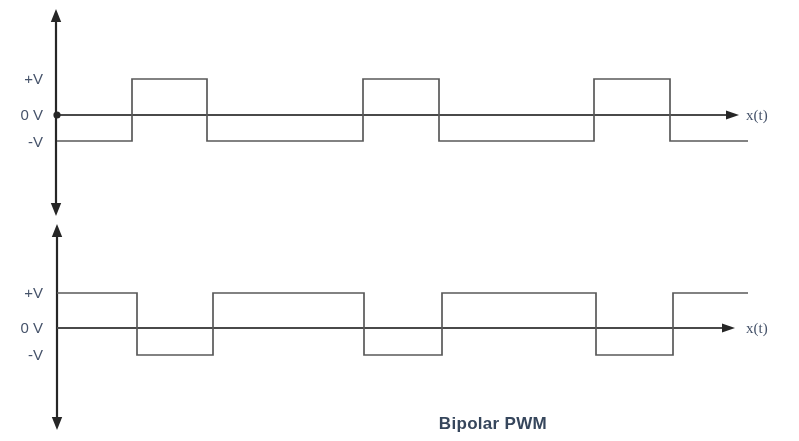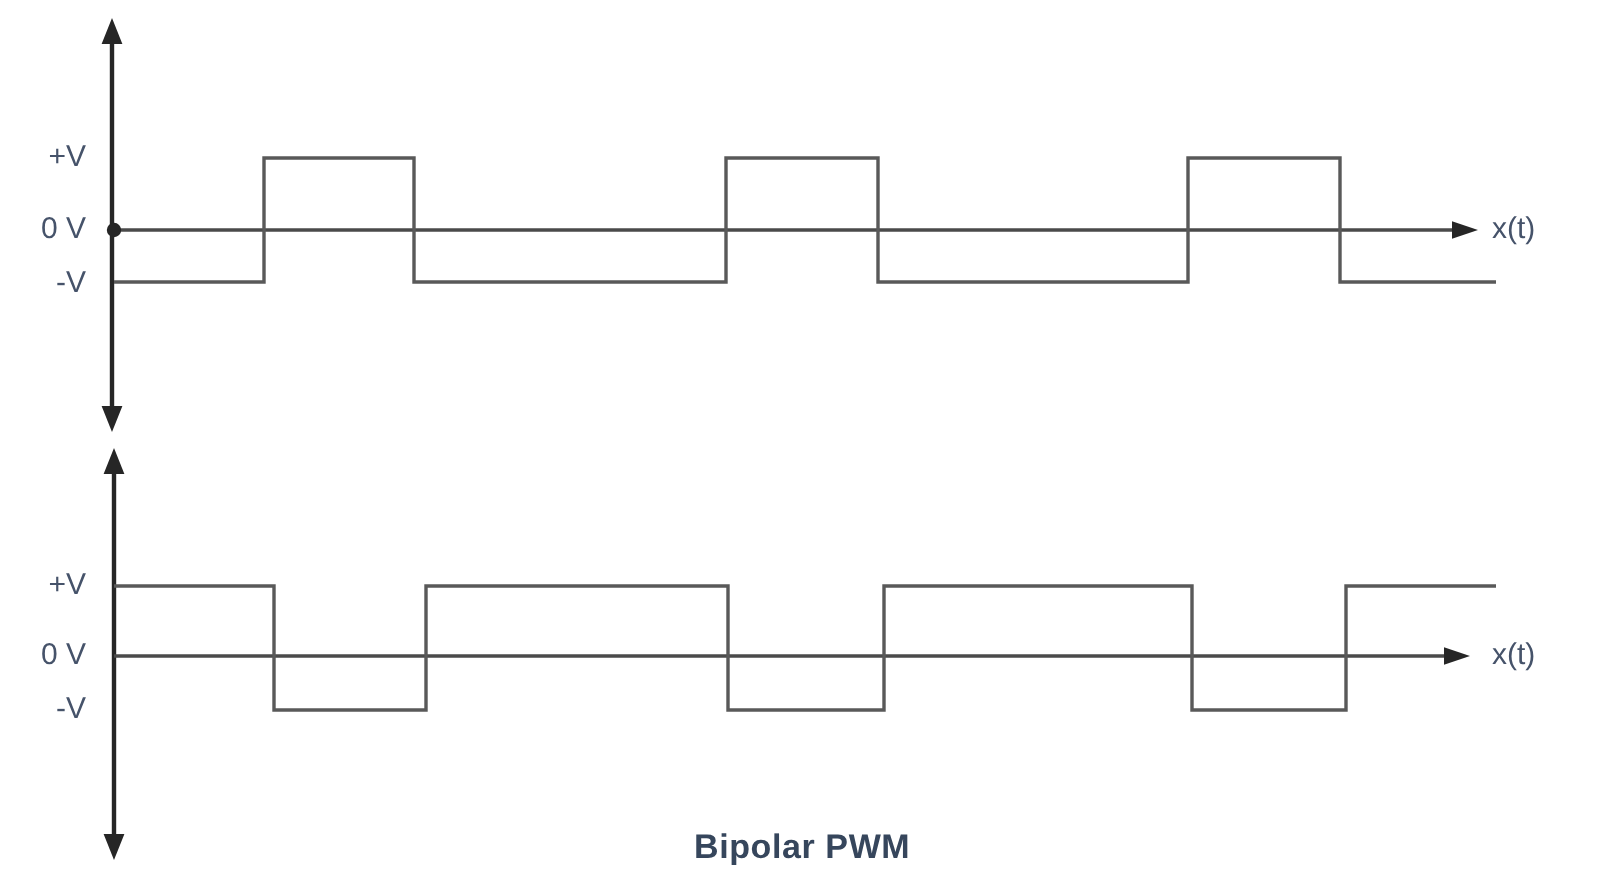--- a/index.html
+++ b/index.html
@@ -27,24 +27,25 @@
   .lvl-label{
     position:absolute;left:5px;width:38px;
     text-align:right;
     font-size:15px;line-height:18px;
     color:var(--c-label);
   }
   .xt-label{
     position:absolute;left:746px;width:46px;
     font-size:15px;line-height:18px;
     color:var(--c-label);
+    font-family:Liberation Serif, serif;
   }
   .figure-title{
     position:absolute;left:347px;width:200px;top:414px;
-    text-align:left;
+    text-align:right;
     font-size:17px;line-height:20px;font-weight:bold;
     color:var(--c-title);
     letter-spacing:0.3px;
   }
 </style>
 </head>
 <body>
 
 <div class="canvas">
 

